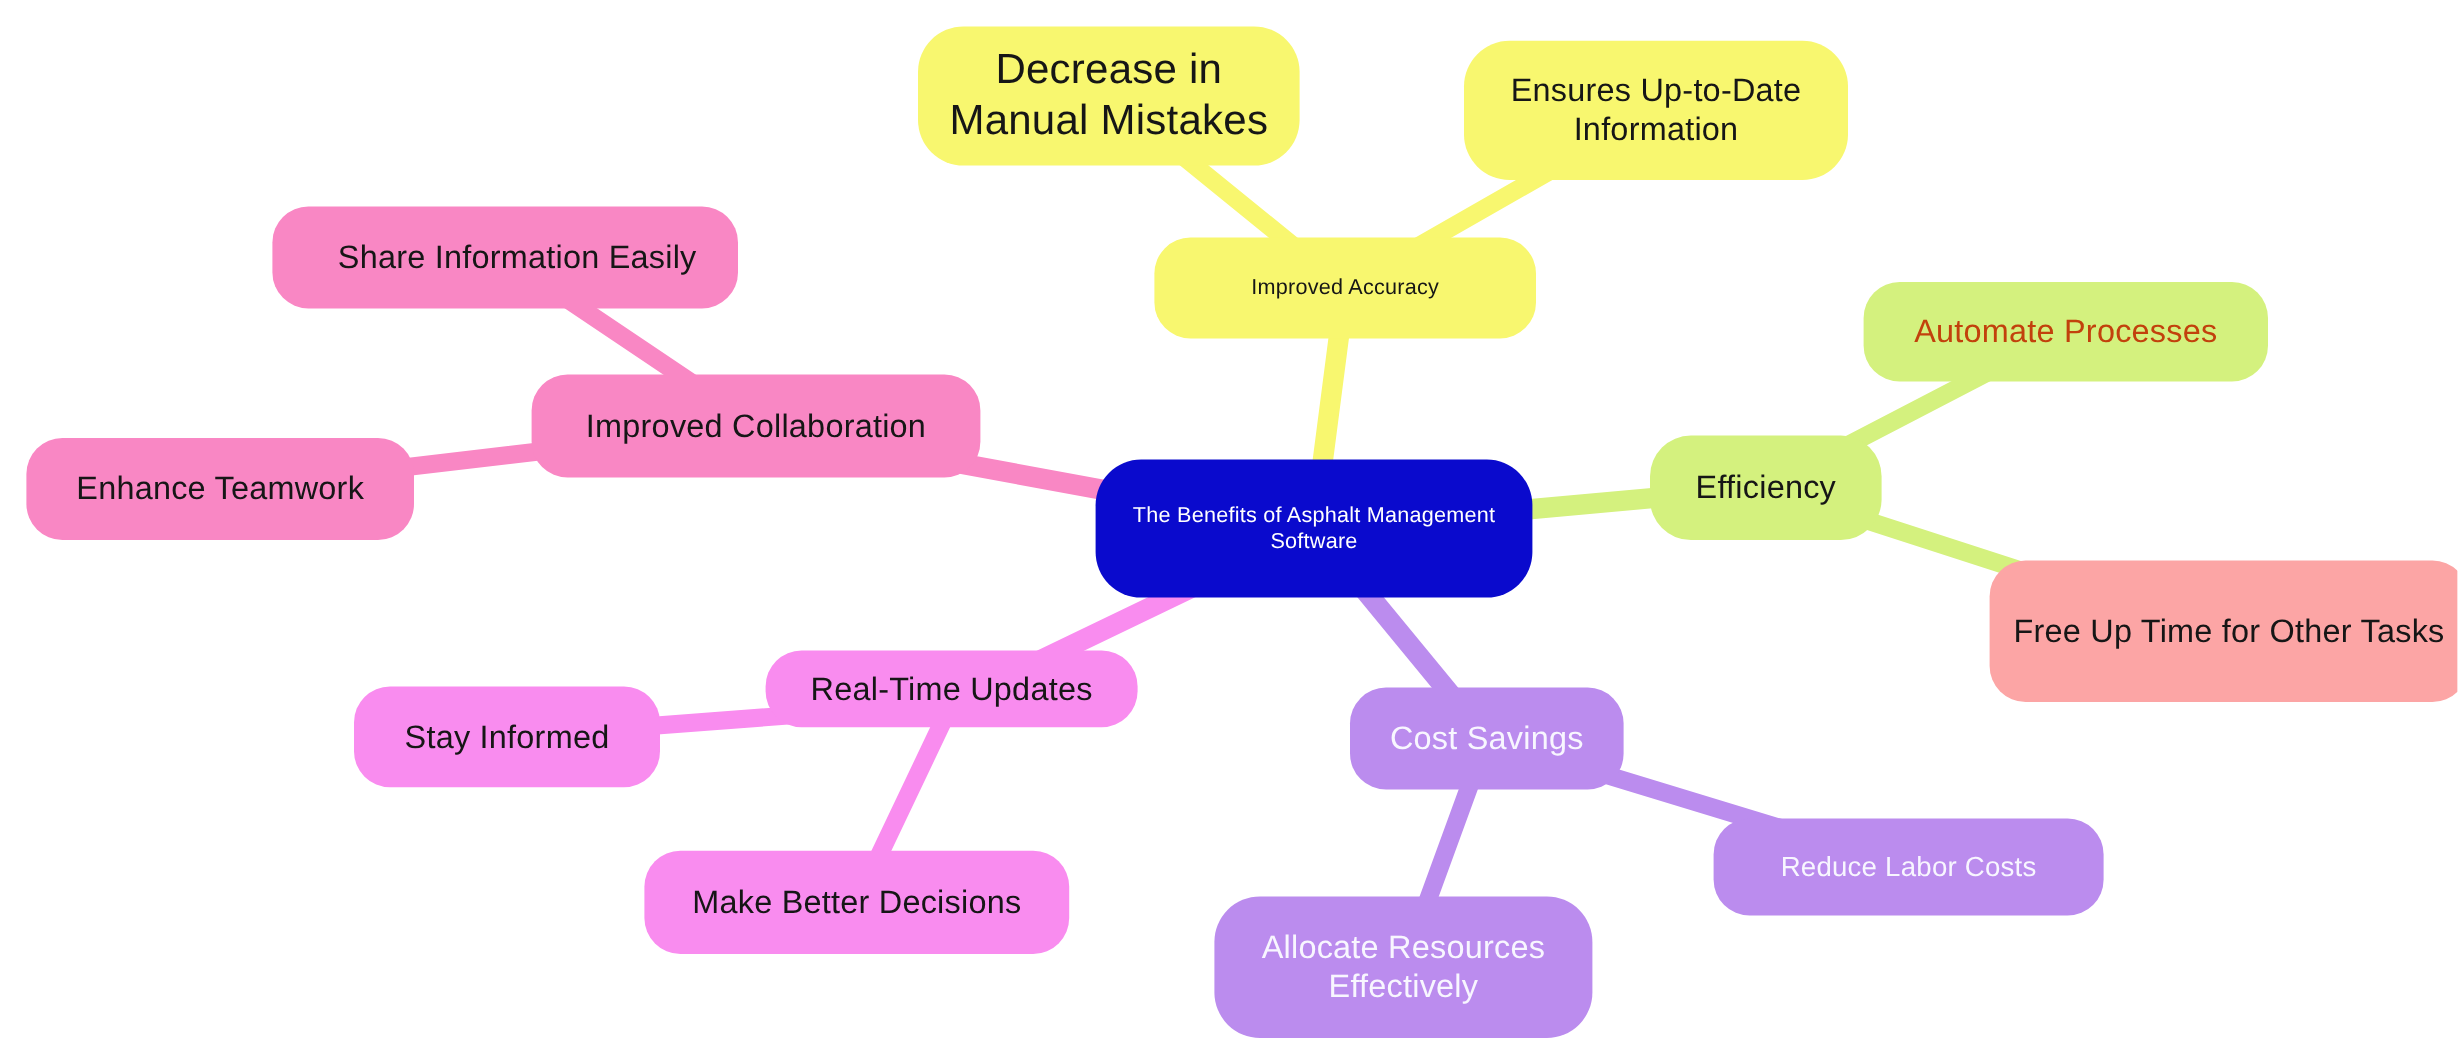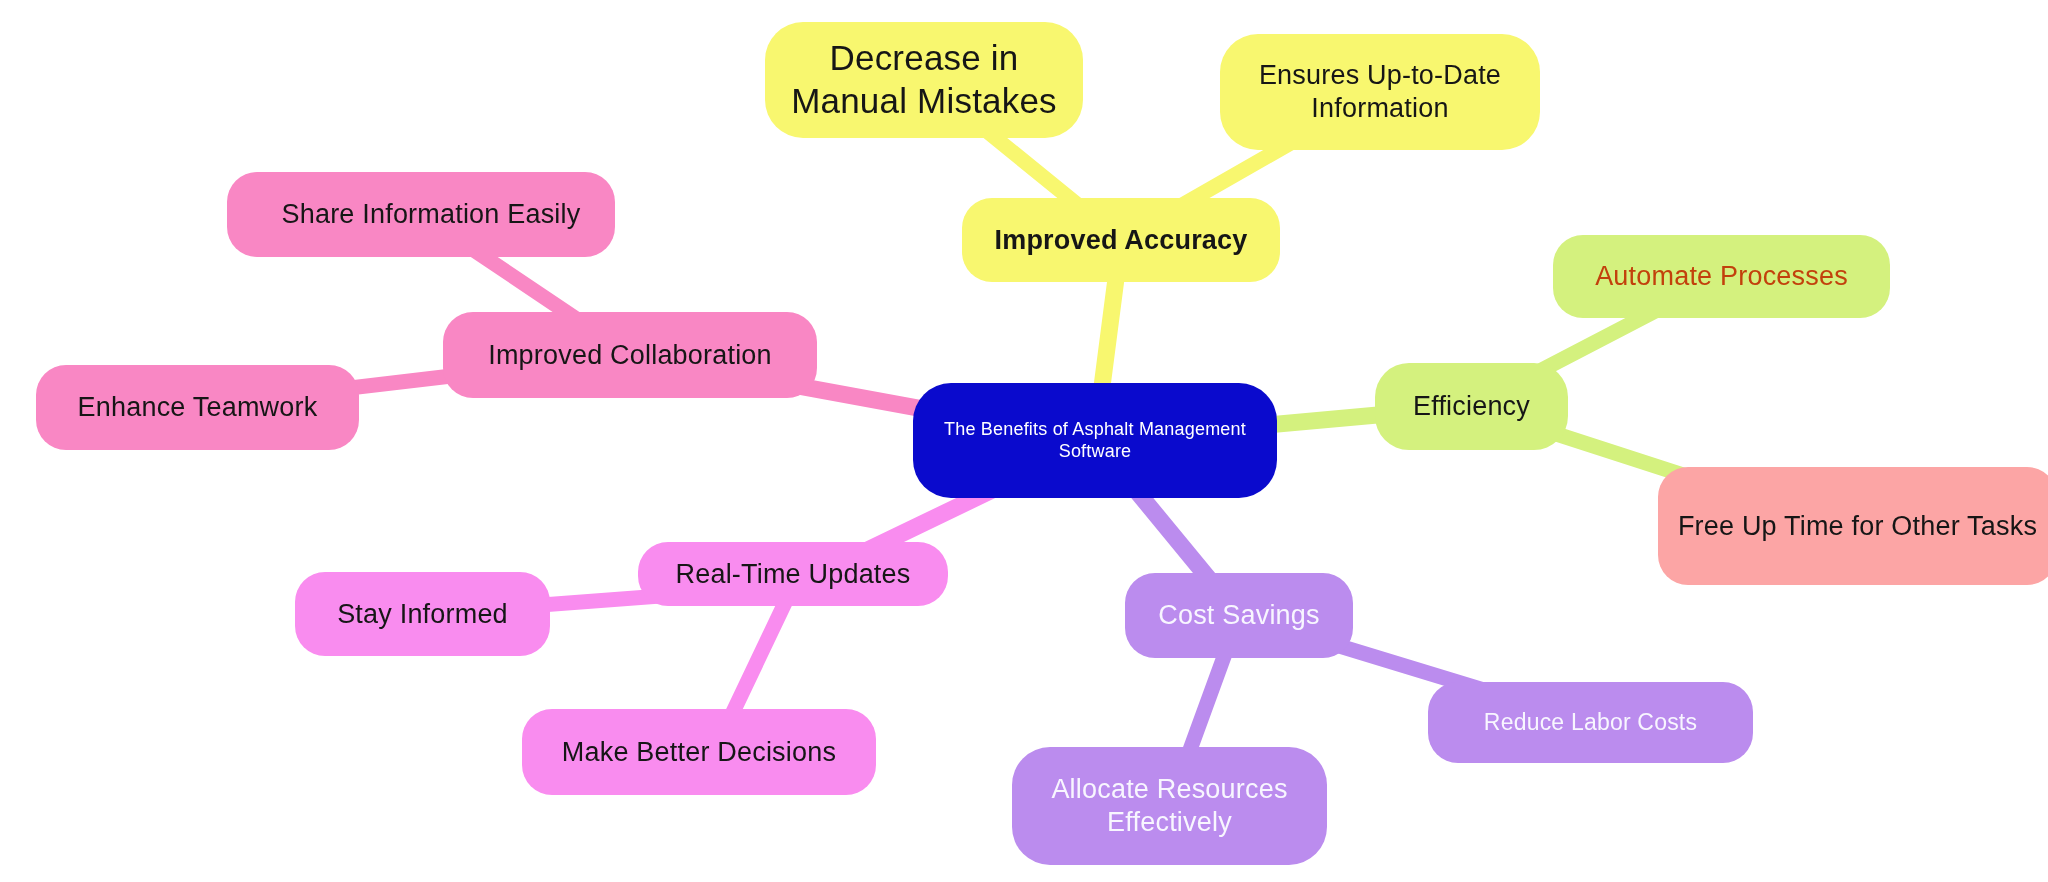--- a/index.html
+++ b/index.html
@@ -58,29 +58,29 @@
       <line x1="630" y1="355" x2="183.5" y2="407.5" stroke="#f987c4" stroke-width="15" stroke-linecap="round"></line>
       <line x1="1095" y1="440.5" x2="793" y2="586" stroke="#f98cef" stroke-width="17" stroke-linecap="round"></line>
       <line x1="793" y1="586" x2="422.5" y2="614" stroke="#f98cef" stroke-width="15" stroke-linecap="round"></line>
       <line x1="793" y1="586" x2="714" y2="752" stroke="#f98cef" stroke-width="15" stroke-linecap="round"></line>
       <line x1="1095" y1="440.5" x2="1239" y2="615.5" stroke="#bb8cee" stroke-width="17" stroke-linecap="round"></line>
       <line x1="1239" y1="615.5" x2="1590.5" y2="722.5" stroke="#bb8cee" stroke-width="15" stroke-linecap="round"></line>
       <line x1="1239" y1="615.5" x2="1169.5" y2="806" stroke="#bb8cee" stroke-width="15" stroke-linecap="round"></line>
     </svg>
   <div id="nodes">
       <div class="mm-node" style="left: 913px; top: 383px; width: 364px; height: 115px; background: rgb(10, 10, 205); color: rgb(255, 255, 255); border-radius: 38px; font-size: 18px;">The Benefits of Asphalt Management Software</div>
-      <div class="mm-node" style="left: 962px; top: 198px; width: 318px; height: 84px; background: rgb(248, 247, 111); color: rgb(22, 22, 22); border-radius: 30px; font-size: 27px; font-weight: bold;">Improved Accuracy</div>
+      <div class="mm-node" style="left: 962px; top: 198px; width: 318px; height: 84px; background: rgb(248, 247, 111); color: rgb(22, 22, 22); border-radius: 30px; font-size: 18px;">Improved Accuracy</div>
       <div class="mm-node" style="left: 765px; top: 22px; width: 318px; height: 116px; background: rgb(248, 247, 111); color: rgb(22, 22, 22); border-radius: 38px; font-size: 35px;">Decrease in Manual Mistakes</div>
       <div class="mm-node" style="left: 1220px; top: 34px; width: 320px; height: 116px; background: rgb(248, 247, 111); color: rgb(22, 22, 22); border-radius: 38px; font-size: 27px;">Ensures Up-to-Date Information</div>
       <div class="mm-node" style="left: 1375px; top: 363px; width: 193px; height: 87px; background: rgb(212, 241, 126); color: rgb(22, 22, 22); border-radius: 34px; font-size: 27px;">Efficiency</div>
       <div class="mm-node" style="left: 1553px; top: 235px; width: 337px; height: 83px; background: rgb(212, 241, 126); color: #c2410c; border-radius: 30px; font-size: 27px;">Automate Processes</div>
       <div class="mm-node" style="left: 1658px; top: 467px; width: 399px; height: 118px; background: #fca5a5; color: rgb(22, 22, 22); border-radius: 30px; font-size: 27px;">Free Up Time for Other Tasks</div>
       <div class="mm-node" style="left: 443px; top: 312px; width: 374px; height: 86px; background: rgb(249, 135, 196); color: rgb(22, 22, 22); border-radius: 30px; font-size: 27px;">Improved Collaboration</div>
       <div class="mm-node" style="left: 227px; top: 172px; width: 388px; height: 85px; background: rgb(249, 135, 196); color: rgb(22, 22, 22); border-radius: 30px; font-size: 27px; padding-left: 38px;">Share Information Easily</div>
-      <div class="mm-node" style="left: 22px; top: 365px; width: 323px; height: 85px; background: rgb(249, 135, 196); color: rgb(22, 22, 22); border-radius: 30px; font-size: 27px; margin-left: 14px;">Enhance Teamwork</div>
+      <div class="mm-node" style="left: 22px; top: 365px; width: 323px; height: 85px; background: rgb(249, 135, 196); color: rgb(22, 22, 22); border-radius: 30px; font-size: 27px;">Enhance Teamwork</div>
       <div class="mm-node" style="left: 638px; top: 542px; width: 310px; height: 64px; background: rgb(249, 140, 239); color: rgb(22, 22, 22); border-radius: 30px; font-size: 27px;">Real-Time Updates</div>
       <div class="mm-node" style="left: 295px; top: 572px; width: 255px; height: 84px; background: rgb(249, 140, 239); color: rgb(22, 22, 22); border-radius: 30px; font-size: 27px;">Stay Informed</div>
-      <div class="mm-node" style="left: 522px; top: 709px; width: 354px; height: 86px; background: rgb(249, 140, 239); color: rgb(22, 22, 22); border-radius: 30px; font-size: 27px;">Make Better Decisions</div>
+      <div class="mm-node" style="left: 537px; top: 709px; width: 354px; height: 86px; background: rgb(249, 140, 239); color: rgb(22, 22, 22); border-radius: 30px; font-size: 27px;">Make Better Decisions</div>
       <div class="mm-node" style="left: 1125px; top: 573px; width: 228px; height: 85px; background: rgb(187, 140, 238); color: rgb(248, 246, 255); border-radius: 30px; font-size: 27px;">Cost Savings</div>
       <div class="mm-node" style="left: 1428px; top: 682px; width: 325px; height: 81px; background: rgb(187, 140, 238); color: rgb(248, 246, 255); border-radius: 30px; font-size: 23px;">Reduce Labor Costs</div>
       <div class="mm-node" style="left: 1012px; top: 747px; width: 315px; height: 118px; background: rgb(187, 140, 238); color: rgb(248, 246, 255); border-radius: 38px; font-size: 27px;">Allocate Resources Effectively</div>
     </div>
 </div>
 
 </body></html>

